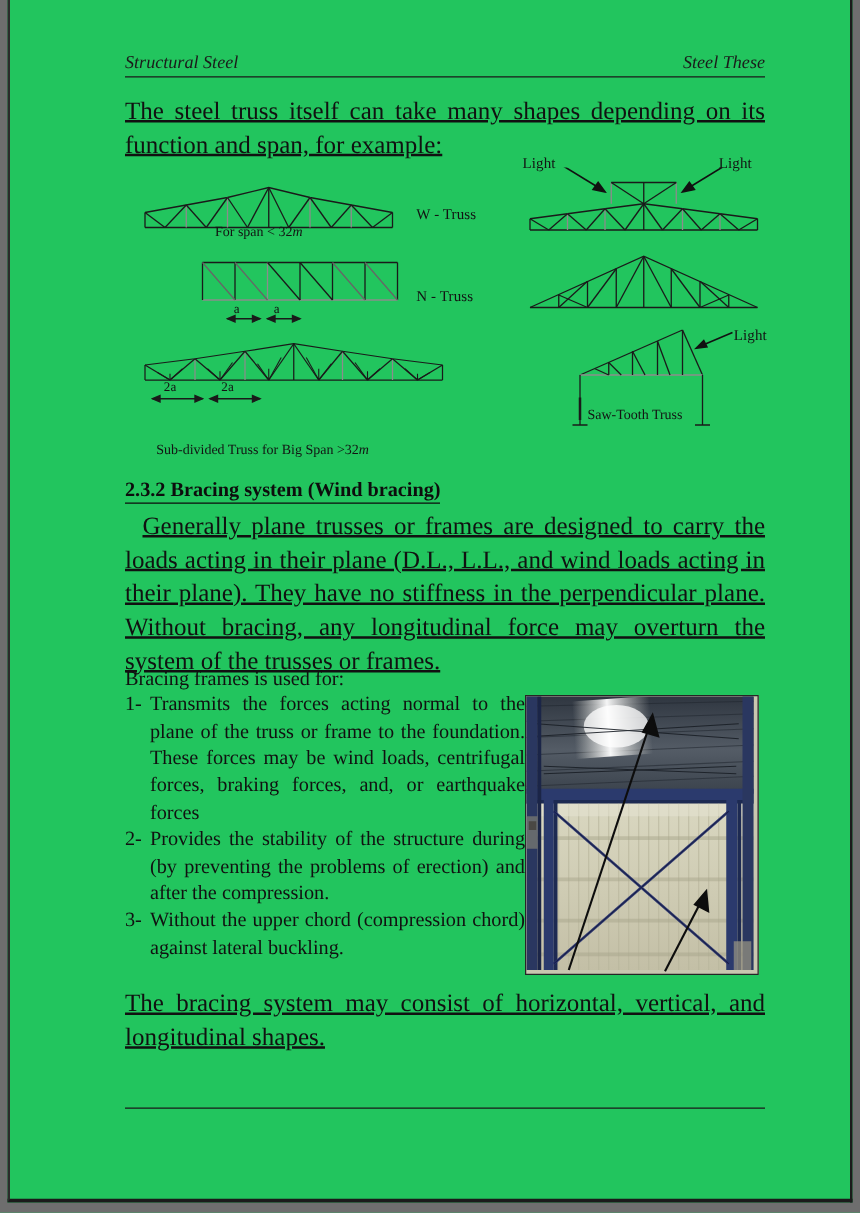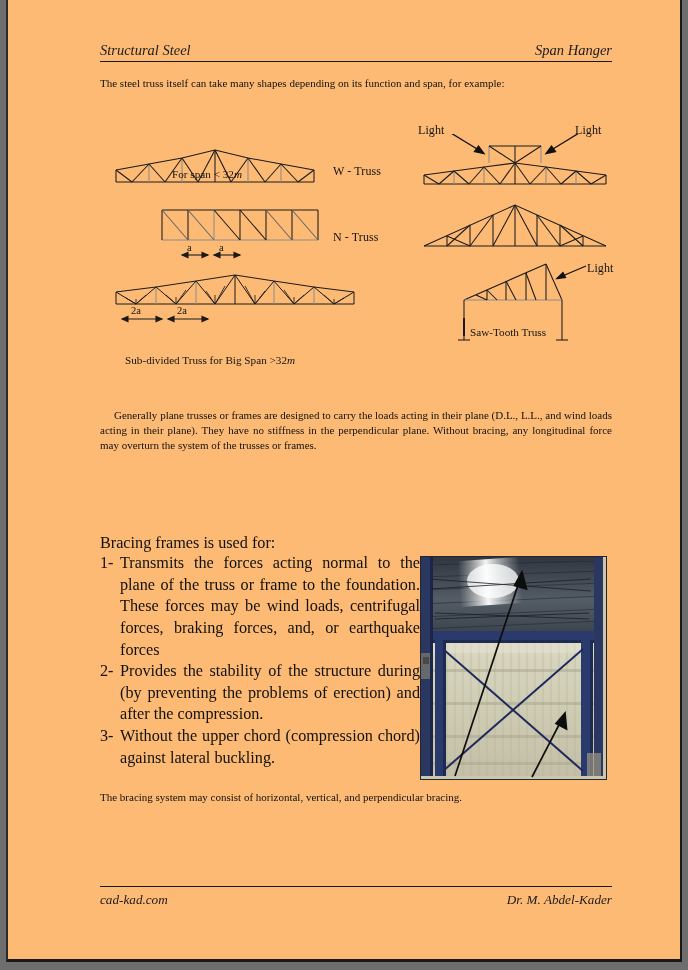--- a/index.html
+++ b/index.html
@@ -8,21 +8,21 @@
   }
   body {
     width: 688px; height: 970px;
     overflow: hidden;
     font-family: "Liberation Serif", "DejaVu Serif", serif;
   }
   #page {
     position: absolute;
     left: 6px; top: 0px;
     width: 676px; height: 962px;
-    background: #fdba74;
+    background: #22c55e;
     border-right: 2px solid #1a1a1a;
     border-bottom: 3px solid #1a1a1a;
     border-left: 2px solid #2b2b2b;
     box-sizing: border-box;
     overflow: hidden;
   }
   .content {
     position: absolute;
     left: 92px; top: 0; width: 512px; height: 962px;
   }
@@ -33,22 +33,22 @@
     display: flex; justify-content: space-between; align-items: flex-end;
     font-style: italic; font-size: 14.5px; color: #1b1b1b;
     border-bottom: 1.3px solid #1a1a1a;
     padding-bottom: 2px;
   }
   #runhead span { text-decoration: none; }
 
   
   .para {
     position: absolute; left: 0; width: 512px;
-    font-size: 11px; line-height: 1.345;
-    text-align: justify; color: #111;
+    font-size: 20px; line-height: 1.345;
+    text-align: justify; color: #111; text-decoration: underline;
   }
   .para.lastline-left { text-align-last: left; }
 
   
   #figures { position: absolute; left: 0; top: 116px; width: 512px; height: 236px; }
   .fig-label {
     position: absolute; font-size: 12px; color: #131313;
     white-space: nowrap; letter-spacing: .1px;
   }
   .fig-cap {
@@ -98,21 +98,21 @@
   }
 </style>
 </head>
 <body>
 
 <div id="page">
   <div class="content">
 
     <div id="runhead">
       <span>Structural Steel</span>
-      <span>Span Hanger</span>
+      <span>Steel These</span>
     </div>
 
     <div class="para lastline-left" style="top:76px;">The steel truss itself can take many shapes depending on its function and span, for example:</div>
 
     <div id="figures">
 
       <svg width="210" height="50" viewBox="0 0 210 50" style="position:absolute;left:10px;top:26px;">
         <g stroke="#1a1a1a" stroke-width="1.05" fill="none">
 
           <line x1="6" y1="40" x2="204" y2="40"></line>
@@ -138,21 +138,21 @@
           <line x1="88" y1="40" x2="105" y2="8"></line>
           <line x1="105" y1="8" x2="121" y2="40"></line>
           <line x1="121" y1="40" x2="138" y2="16"></line>
           <line x1="138" y1="16" x2="155" y2="40"></line>
           <line x1="155" y1="40" x2="171" y2="22"></line>
           <line x1="171" y1="22" x2="188" y2="40"></line>
           <line x1="188" y1="40" x2="204" y2="28"></line>
         </g>
       </svg>
       <div class="fig-label" style="left:233px;top:48px;">W - Truss</div>
-      <div class="fig-cap" style="left:72px;top:52px;text-align:right;">
+      <div class="fig-cap" style="left:72px;top:64px;text-align:right;">
         <span>For span &lt; 32</span><i>m</i>
       </div>
 
       <svg width="180" height="42" viewBox="0 0 180 42" style="position:absolute;left:54px;top:88px;">
         <g stroke="#1a1a1a" stroke-width="1.05" fill="none">
           <line x1="8" y1="6" x2="164" y2="6"></line>
           <line x1="8" y1="36" x2="164" y2="36" stroke="#8c8c8c"></line>
           <line x1="8" y1="6" x2="8" y2="36"></line>
           <line x1="34" y1="6" x2="34" y2="36"></line>
           <line x1="60" y1="6" x2="60" y2="36" stroke="#8c8c8c"></line>
@@ -351,20 +351,23 @@
         </g>
         <g stroke="#111" stroke-width="1.3" fill="#111">
           <line x1="136" y1="8" x2="110" y2="19"></line>
           <polygon points="107,20.5 115.5,19.5 113,14.5"></polygon>
         </g>
       </svg>
       <div class="fig-label" style="left:487px;top:145px;">Light</div>
       <div class="fig-cap" style="left:370px;top:210px;">Saw-Tooth Truss</div>
     </div>
 
+    <div id="heading">
+      <span>2.3.2 Bracing system (Wind bracing)</span>
+    </div>
 
     <div class="para lastline-left" style="top:408px; text-indent:14px;">Generally plane trusses or frames are designed to carry the loads acting in their plane (D.L., L.L., and wind loads acting in their plane).  They have no stiffness in the perpendicular plane. Without bracing, any longitudinal force may overturn the system of the trusses or frames.</div>
 
     <div id="listblock">
       <div id="list-intro">Bracing frames is used for:</div>
       <div class="li">
         <span class="num">1-</span>
         <span class="txt">Transmits the forces acting normal to the plane of the truss or frame to the foundation. These forces may be wind loads, centrifugal forces, braking forces, and, or earthquake forces</span>
       </div>
       <div class="li">
@@ -485,22 +488,18 @@
 
           <line x1="355" y1="242" x2="420" y2="45"></line>
           <polygon points="422,38 414.5,51.5 426.5,55"></polygon>
 
           <line x1="432" y1="243" x2="462" y2="185"></line>
           <polygon points="465,179 456,189.5 466.5,195"></polygon>
         </g>
       </svg>
     </div>
 
-    <div class="para lastline-left" style="top:790px;">The bracing system may consist of horizontal, vertical, and perpendicular bracing.</div>
+    <div class="para lastline-left" style="top:790px;">The bracing system may consist of horizontal, vertical, and longitudinal shapes.</div>
 
     <div id="footline"></div>
-    <div id="footer">
-      <span>cad-kad.com</span>
-      <span>Dr. M. Abdel-Kader</span>
-    </div>
 
   </div>
 </div>
 
 </body></html>

